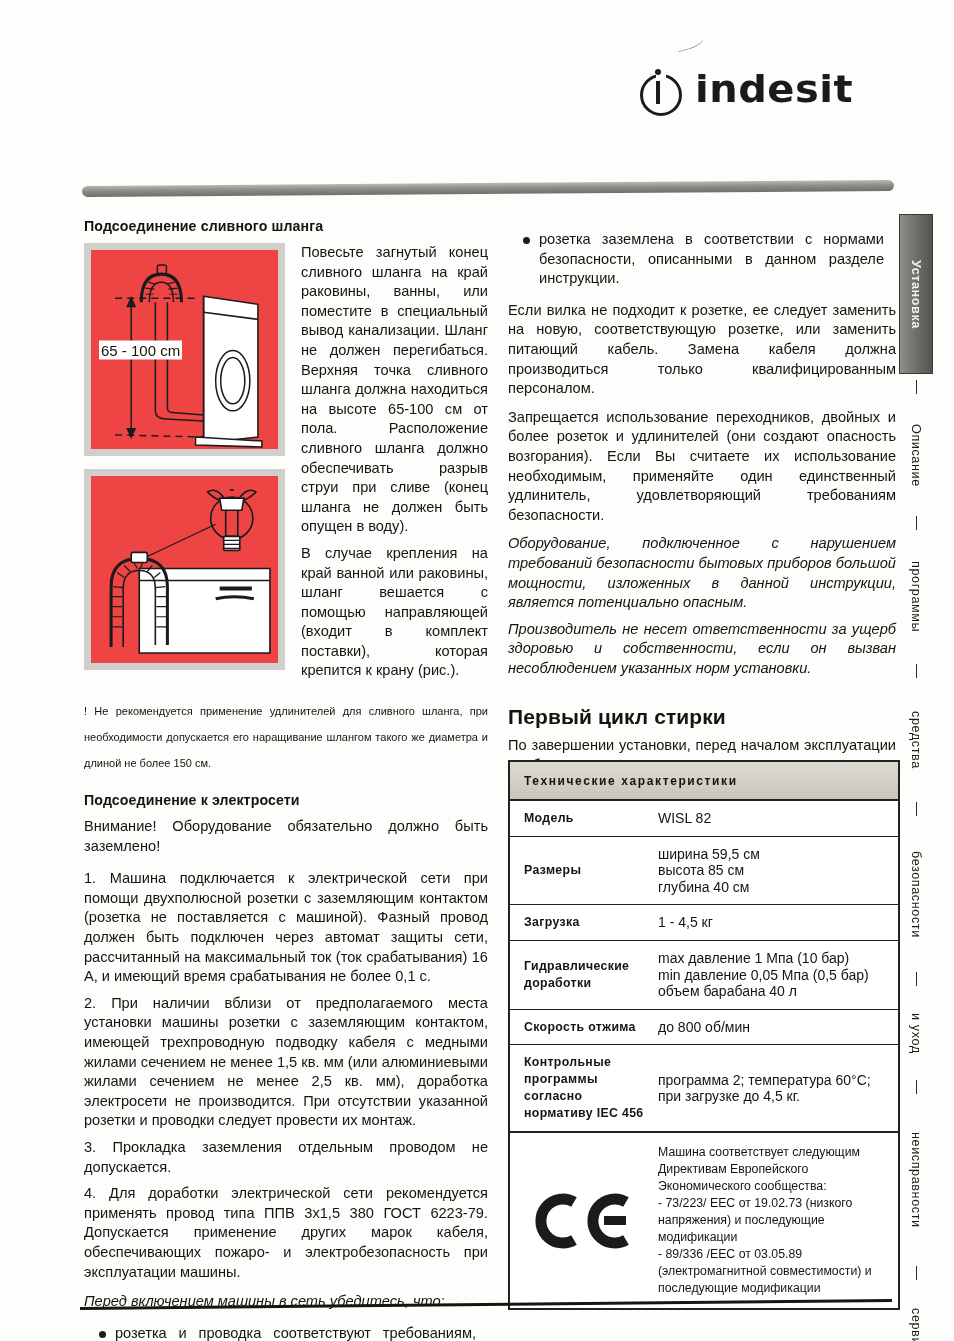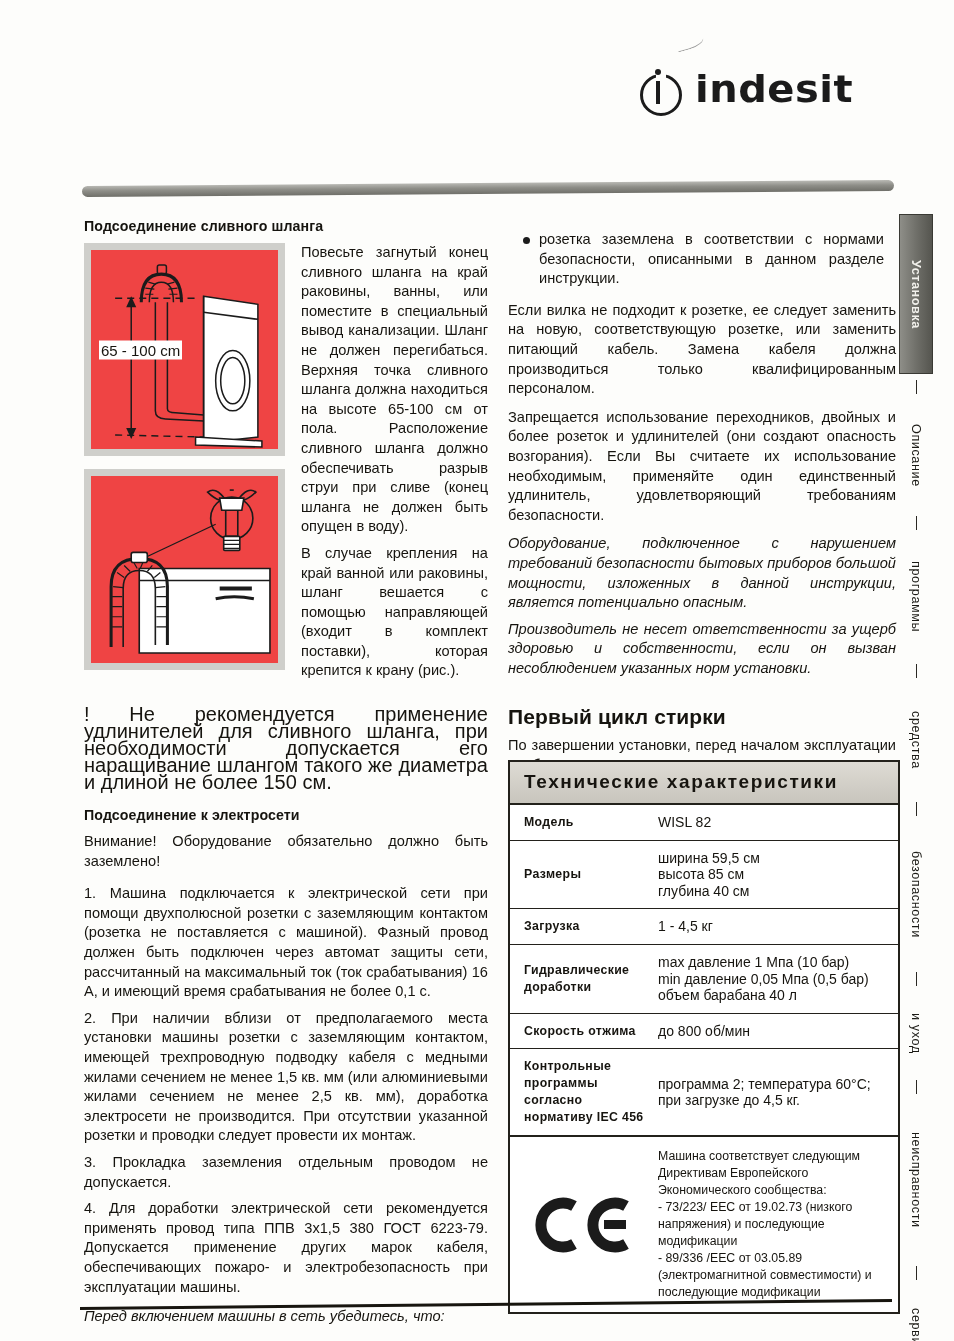--- a/index.html
+++ b/index.html
@@ -74,21 +74,21 @@
   .figwrap{overflow:hidden;}
   .figs{float:left;width:206px;margin:0 11px 4px 0;}
   .fig{
     width:201px;box-sizing:border-box;
     border:7px solid #cfcfcb;background:#ef4444;
     position:relative;margin-bottom:13px;
   }
   .fig svg{display:block;width:100%;}
 
   .warn{
-    font-size:20px;line-height:17px;margin:18px 0 16px 0;text-align:justify;
+    font-size:11px;line-height:26px;margin:10px 0 16px 0;text-align:justify;
   }
 
   .bullets{list-style:none;margin:12px;padding:0;}
   .bullets li{
     font-size:14.6px;line-height:19.6px;margin-bottom:1px;
     padding-left:19px;position:relative;text-align:justify;
   }
   .bullets li::before{
     content:"";position:absolute;left:3px;top:7px;
     width:7px;height:7px;border-radius:50%;
@@ -99,21 +99,21 @@
   .spec{
     position:absolute;left:508px;top:760px;width:392px;
     border:2px solid #23211b;background:#fff;box-sizing:border-box;
   }
   .spec-head{
     background:linear-gradient(180deg,#dedbd4,#c8c5bd);
     border-bottom:2px solid #23211b;
     padding:9px 14px 10px 14px;
   }
   .spec-head span{
-    font-size:19px;font-weight:700;letter-spacing:1.6px;
+    font-size:12px;font-weight:700;letter-spacing:1.6px;
   }
   .srow{
     display:flex;border-bottom:1.6px solid #23211b;min-height:30px;
   }
   .srow:last-child{border-bottom:none;}
   .scell-k{
     width:144px;flex:none;box-sizing:border-box;
     padding:9px 6px 9px 14px;
     font-size:12.3px;font-weight:700;line-height:16.4px;letter-spacing:.35px;
   }

